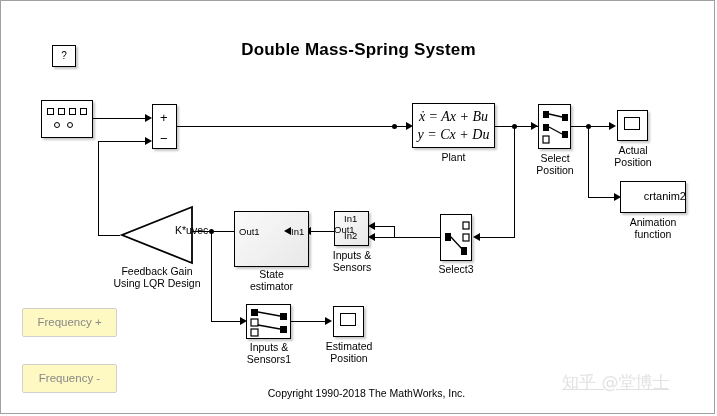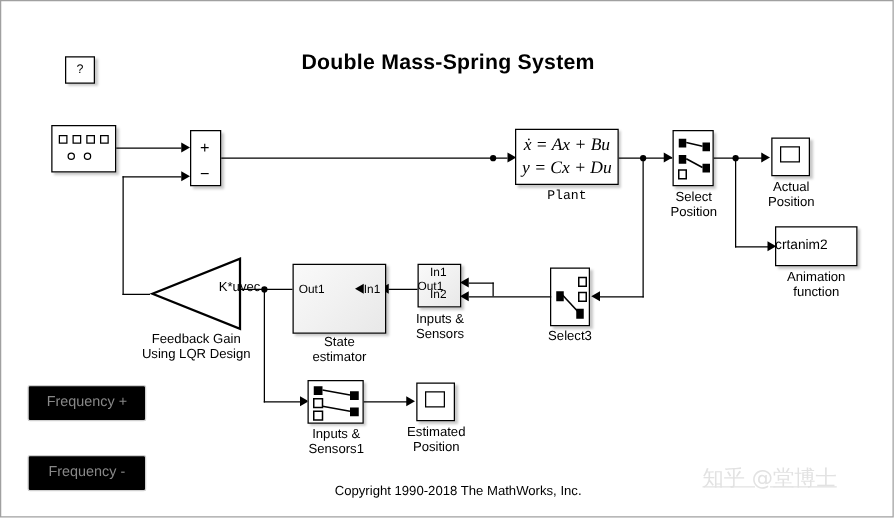--- a/index.html
+++ b/index.html
@@ -124,21 +124,21 @@
     font-size: 13px;
     color: #000;
     font-family: "Liberation Sans", sans-serif;
     line-height: 1;
   }
   
   .sel-svg { position: absolute; left: 0; top: 0; }
   
   .freq-btn {
     position: absolute;
-    background: #000000;
+    background: #fef9c3;
     border: 1px solid #d0d0d0;
     border-radius: 2px;
     color: #888;
     font-size: 11.5px;
     text-align: center;
     line-height: 27px;
     box-sizing: border-box;
   }
   
   .help-blk {
@@ -162,21 +162,21 @@
   .watermark {
     position: absolute;
     font-size: 17px;
     color: #e2e2e2;
     font-family: "DejaVu Sans", sans-serif;
     white-space: nowrap;
   }
   .crtanim-lbl {
     position: absolute;
     left: 0; right: 0;
-    text-align: left;
+    text-align: right;
     font-size: 11px;
     color: #000;
   }
 </style>
 </head>
 <body>
 
 <div id="canvas">
 
   <div id="border-frame"></div>
@@ -208,21 +208,21 @@
   <div class="wire wh" style="left:98px; top:235px; width:22px;"></div>
 
   <div class="wire wh" style="left:177px; top:126px; width:229px;"></div>
   <div class="arrow right" style="left:406px; top:122px;"></div>
   <div class="junction" style="left:392px; top:124px;"></div>
 
   <div class="blk" style="left:412px; top:103px; width:83px; height:45px;">
     <div class="plant-eq" style="top:5px;">ẋ = Ax + Bu</div>
     <div class="plant-eq" style="top:23px;">y = Cx + Du</div>
   </div>
-  <div class="caption" style="left:412px; top:151px; width:83px;font-family:Liberation Mono, monospace;">Plant</div>
+  <div class="caption" style="left:412px; top:151px; width:83px;">Plant</div>
 
   <div class="wire wh" style="left:495px; top:126px; width:43px;"></div>
   <div class="arrow right" style="left:531px; top:122px;"></div>
   <div class="junction" style="left:512px; top:124px;"></div>
 
   <div class="wire wv" style="left:514px; top:126px; height:112px;"></div>
   <div class="wire wh" style="left:480px; top:237px; width:35px;"></div>
   <div class="arrow left" style="left:473px; top:233px;"></div>
 
   <div class="blk" style="left:538px; top:104px; width:33px; height:45px;">

